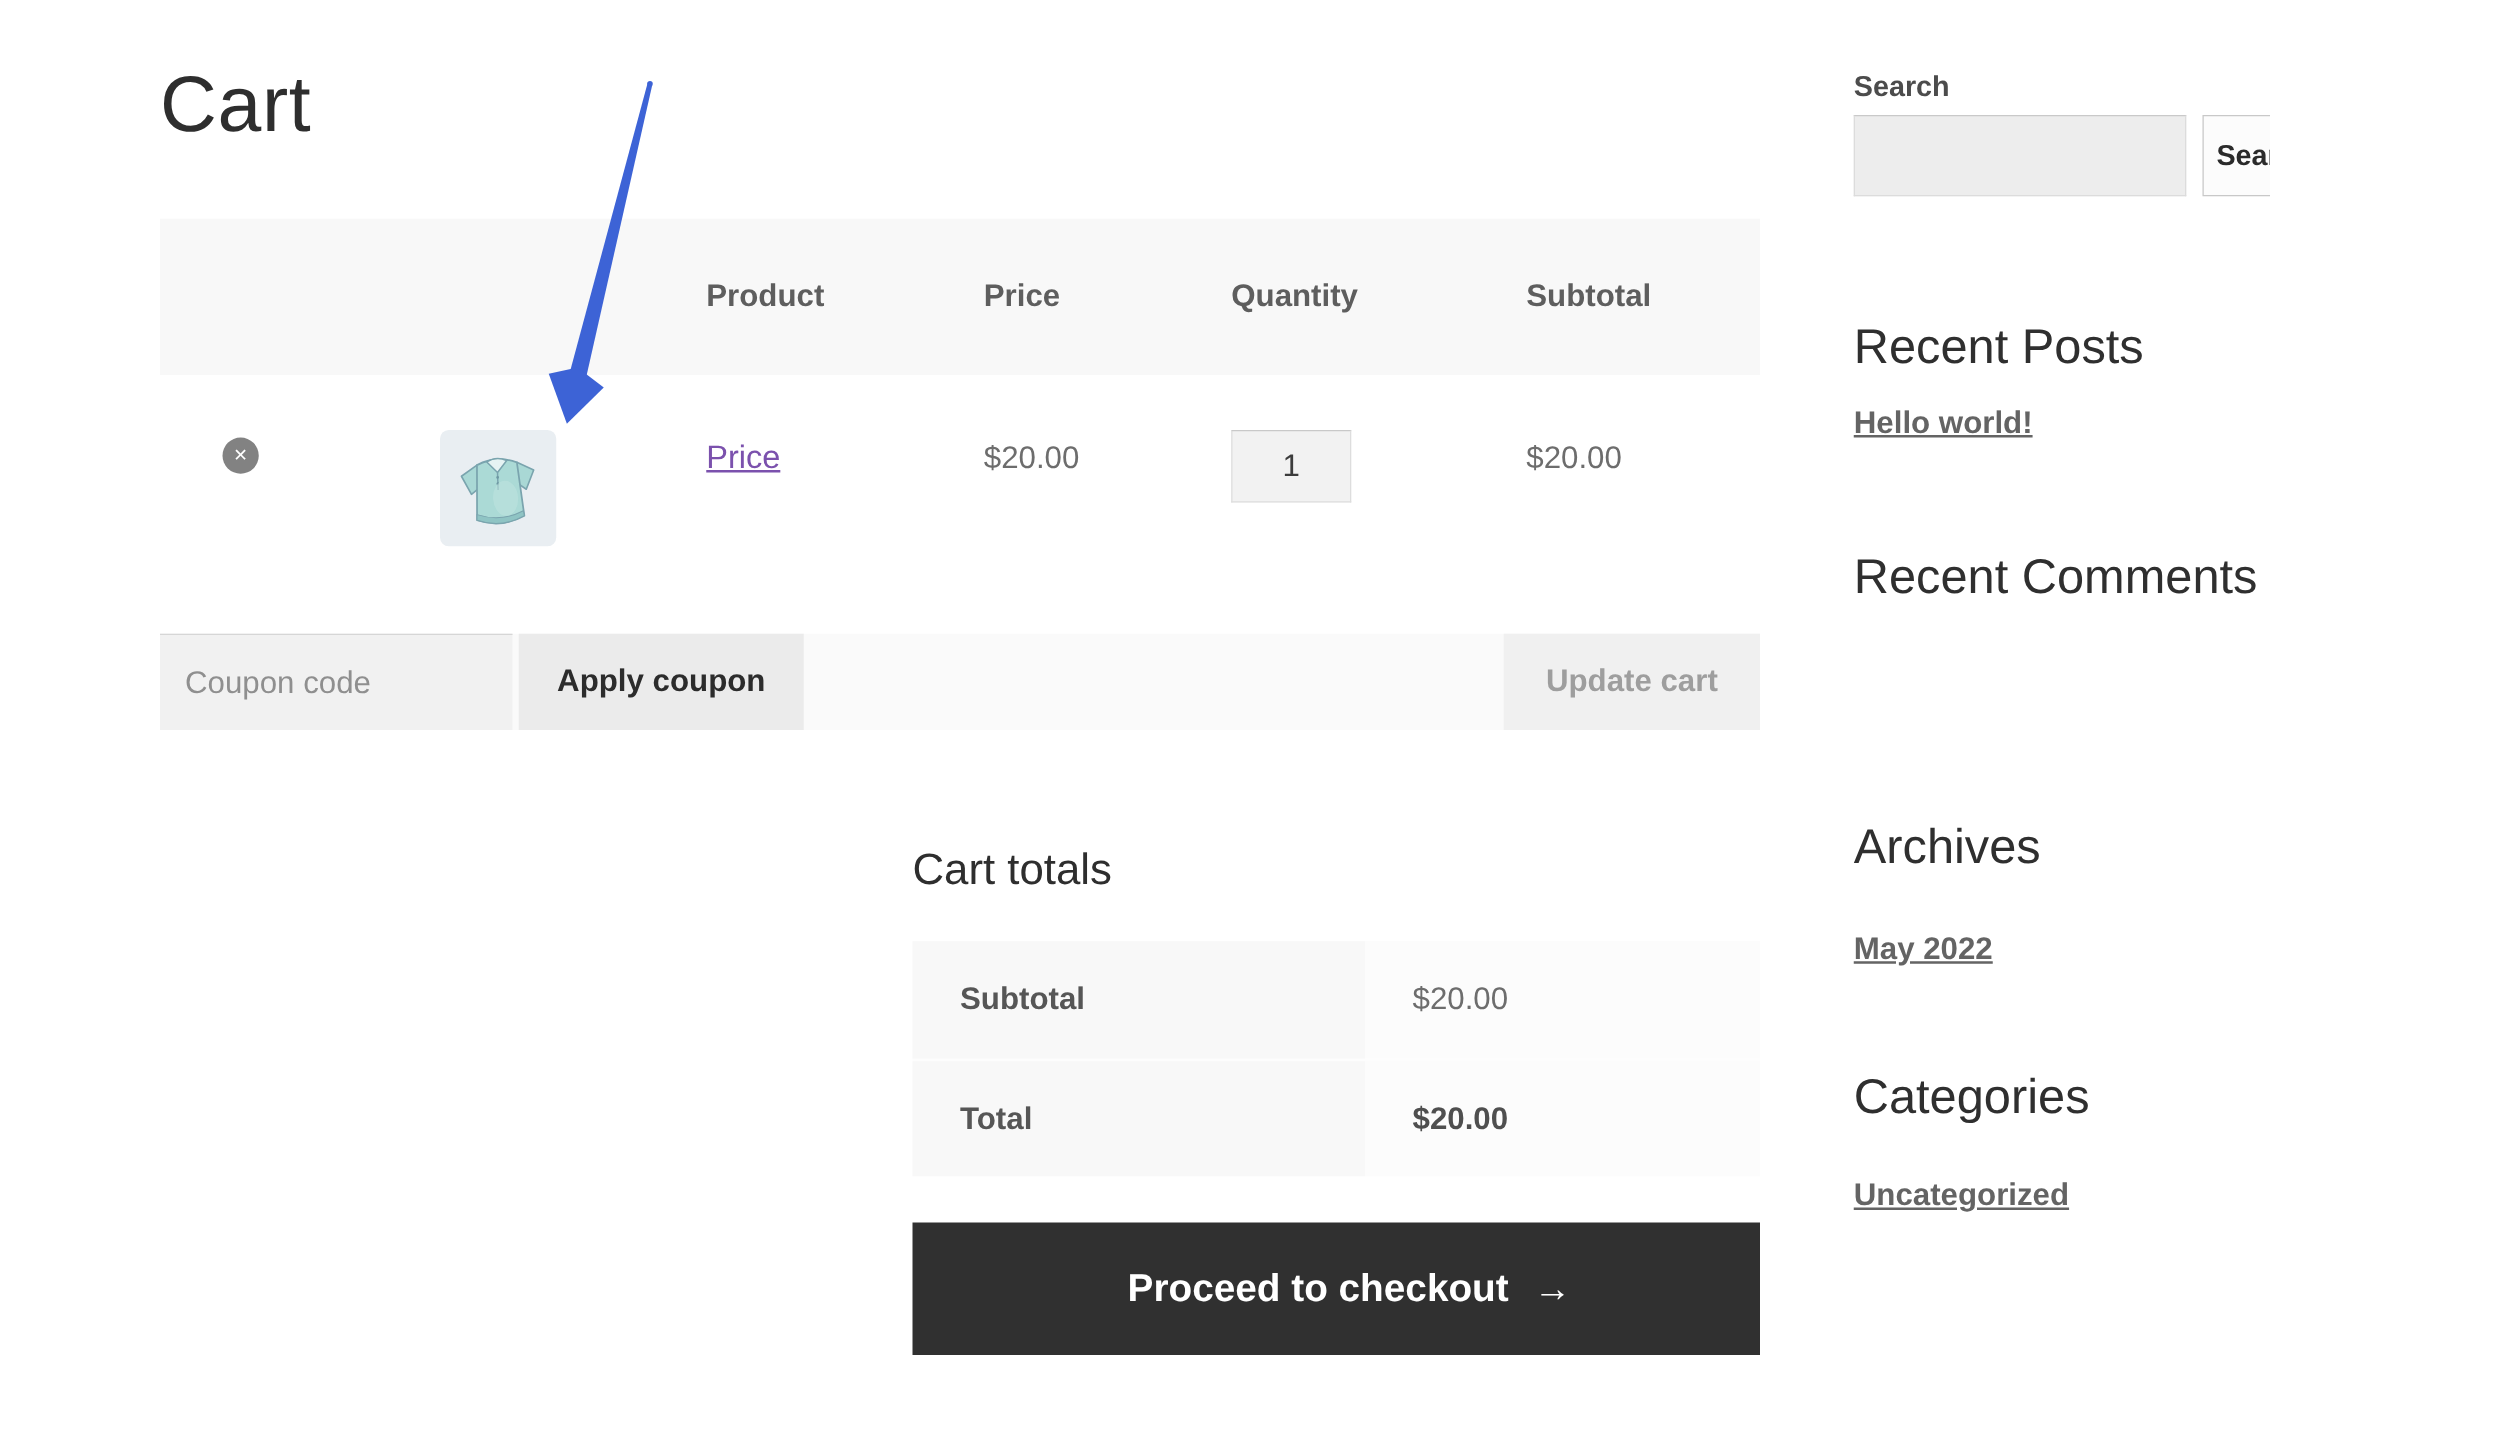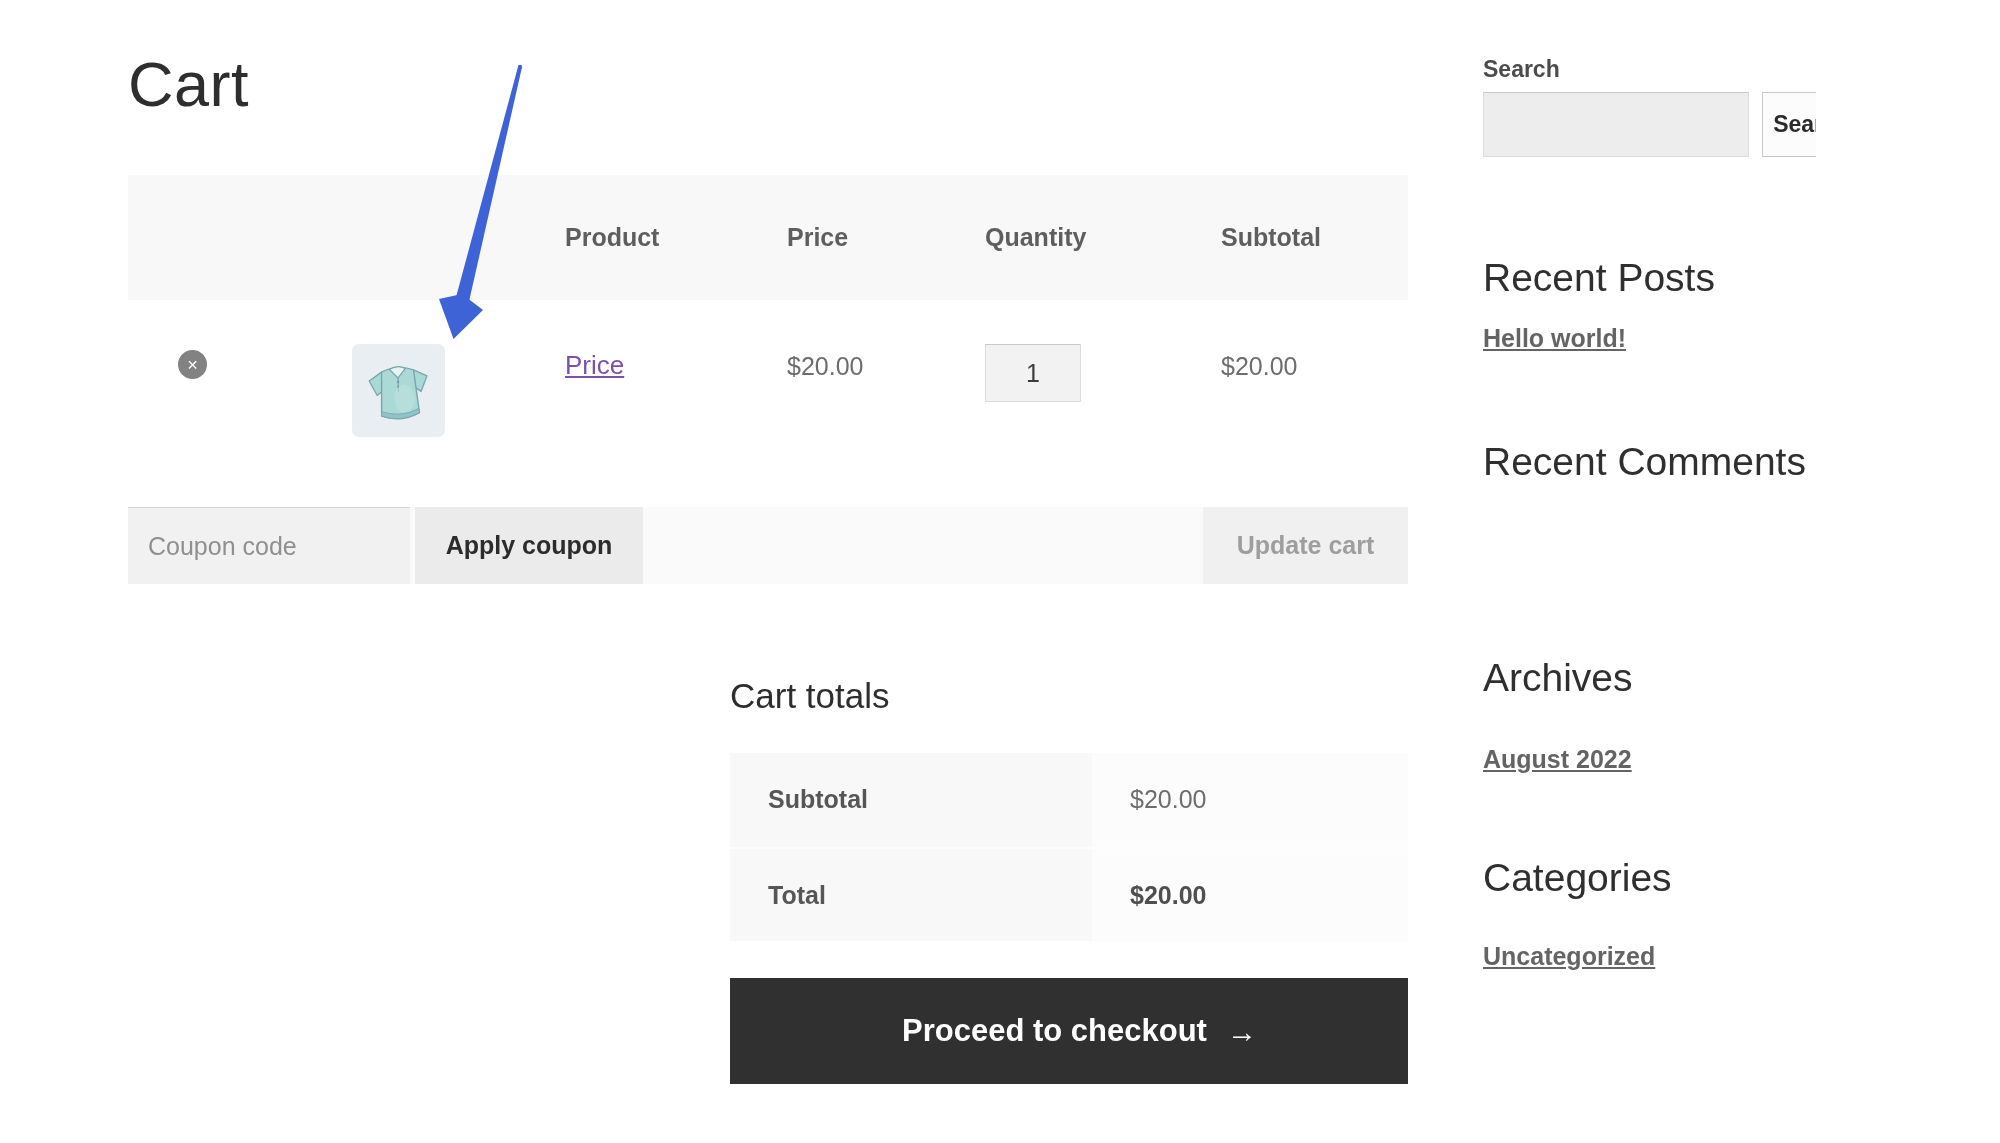--- a/index.html
+++ b/index.html
@@ -152,18 +152,18 @@
   <div class="abs sb-search-title">Search</div>
   <input class="sb-search-input" type="text" style="">
   <button class="sb-search-btn">Search</button>
 
   <div class="sb-heading" style="top:256px;">Recent Posts</div>
   <a class="sb-link" style="top:324px;">Hello world!</a>
 
   <div class="sb-heading" style="top:440px;">Recent Comments</div>
 
   <div class="sb-heading" style="top:656px;">Archives</div>
-  <a class="sb-link" style="top:745px;">August 2022</a>
+  <a class="sb-link" style="top:745px;">May 2022</a>
 
   <div class="sb-heading" style="top:856px;">Categories</div>
   <a class="sb-link" style="top:942px;">Uncategorized</a>
 
 </div>
 
 </body></html>

